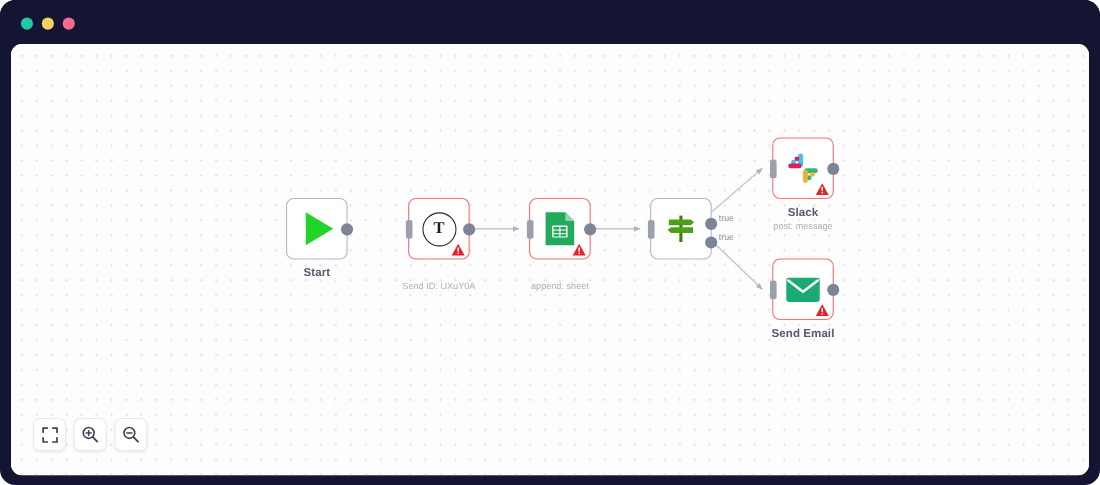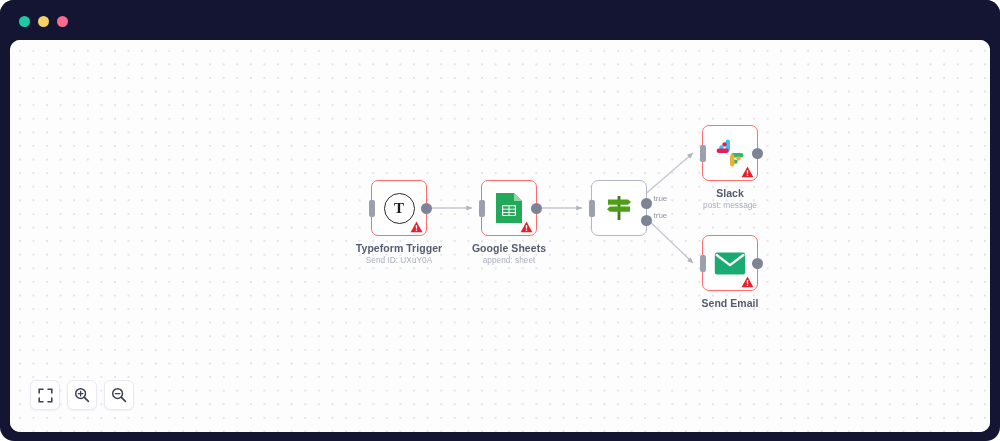--- a/index.html
+++ b/index.html
@@ -204,31 +204,35 @@
 
         <path d="M 412,168 L 462,168" stroke="#c3c6d0" stroke-width="1.3" fill="none" marker-end="url(#arw)"></path>
 
         <path d="M 522,168 L 572,168" stroke="#c3c6d0" stroke-width="1.3" fill="none" marker-end="url(#arw)"></path>
 
         <path d="M 632,157 L 683,113" stroke="#c3c6d0" stroke-width="1.3" fill="none" marker-end="url(#arw)"></path>
 
         <path d="M 632,174 L 683,223" stroke="#c3c6d0" stroke-width="1.3" fill="none" marker-end="url(#arw)"></path>
       </svg>
 
+      <div class="node gray" style="left:250px; top:140px;">
+        <span class="icon-play"></span>
+        <span class="port-out"></span>
+        <span class="node-label">Start</span>
+      </div>
 
       <div class="node error" style="left:361px; top:140px;">
         <span class="port-in"></span>
         <span class="icon-typeform">T</span>
         <svg class="warn" viewBox="0 0 14 13">
           <path d="M7 0.6 L13.4 12.2 L0.6 12.2 Z" fill="#e8202a"></path>
           <rect x="6.25" y="4.2" width="1.5" height="4.3" rx="0.7" fill="#ffffff"></rect>
           <circle cx="7" cy="10" r="0.85" fill="#ffffff"></circle>
         </svg>
         <span class="port-out"></span>
-        <span class="node-label">Typeform Trigger</span>
         <span class="node-sub">Send ID: UXuY0A</span>
       </div>
 
       <div class="node error" style="left:471px; top:140px;">
         <span class="port-in"></span>
         <svg width="30" height="34" viewBox="0 0 30 34">
           <path d="M2 2 h18 l8 8 v22 H2 Z" fill="#23a95a"></path>
           <path d="M20 2 l8 8 h-8 Z" fill="#8fd6a9"></path>
           <rect x="8" y="14" width="14" height="11" rx="1" fill="#ffffff"></rect>
           <rect x="9.2" y="15.3" width="5.3" height="2.4" fill="#23a95a"></rect>
@@ -237,21 +241,20 @@
           <rect x="15.5" y="18.6" width="5.3" height="2.4" fill="#23a95a"></rect>
           <rect x="9.2" y="21.9" width="5.3" height="2.1" fill="#23a95a"></rect>
           <rect x="15.5" y="21.9" width="5.3" height="2.1" fill="#23a95a"></rect>
         </svg>
         <svg class="warn" viewBox="0 0 14 13">
           <path d="M7 0.6 L13.4 12.2 L0.6 12.2 Z" fill="#e8202a"></path>
           <rect x="6.25" y="4.2" width="1.5" height="4.3" rx="0.7" fill="#ffffff"></rect>
           <circle cx="7" cy="10" r="0.85" fill="#ffffff"></circle>
         </svg>
         <span class="port-out"></span>
-        <span class="node-label">Google Sheets</span>
         <span class="node-sub">append: sheet</span>
       </div>
 
       <div class="node gray" style="left:581px; top:140px;">
         <span class="port-in"></span>
         <svg width="30" height="30" viewBox="0 0 30 30">
           <rect x="13.6" y="3" width="2.8" height="24" fill="#3f7d12"></rect>
           <path d="M4 6.5 h20 l3 2.6 l-3 2.6 H4 Z" fill="#4f9e17"></path>
           <path d="M26 13.6 H6 l-3 2.6 l3 2.6 h20 Z" fill="#4f9e17"></path>
         </svg>

